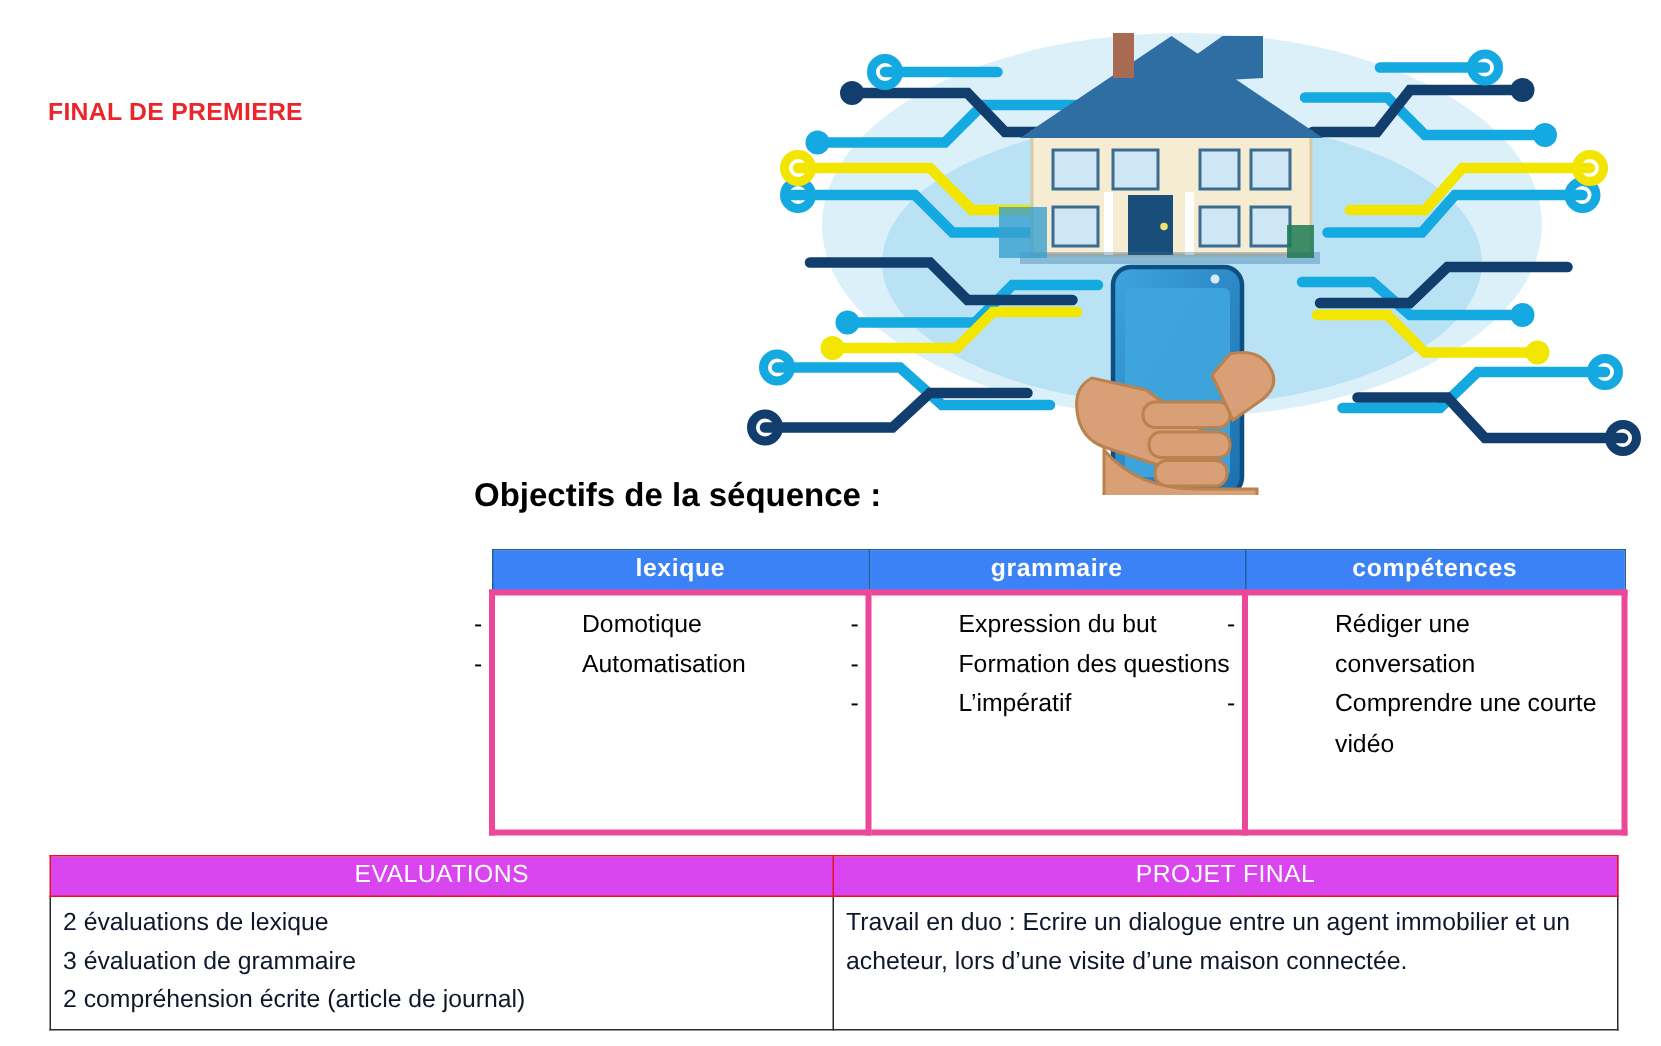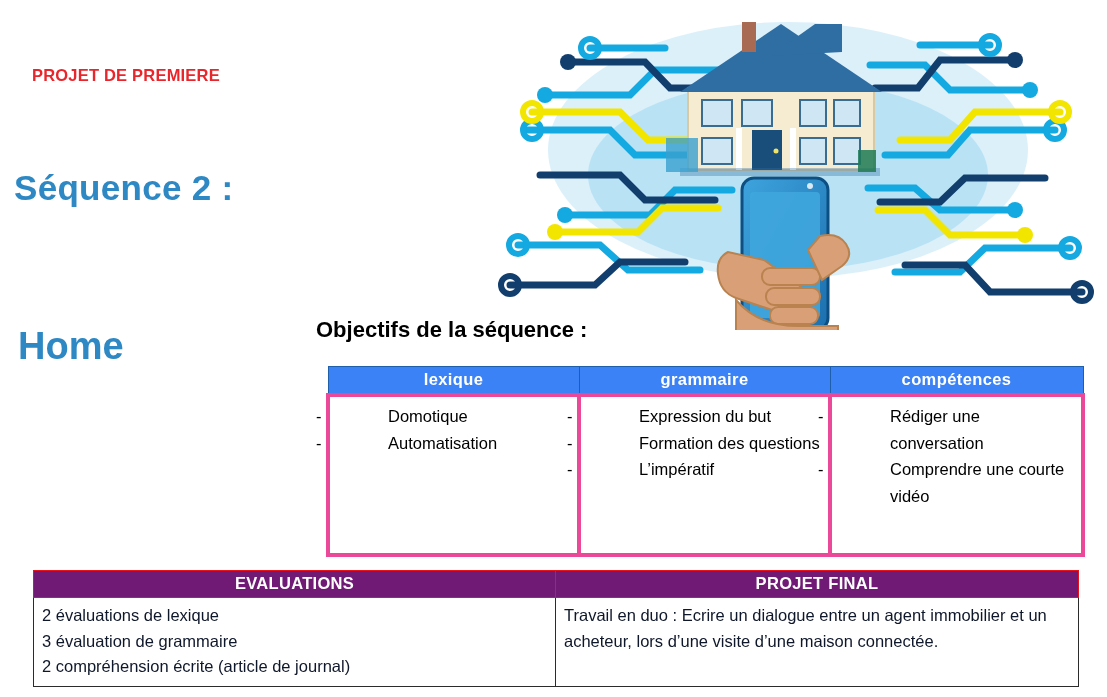--- a/index.html
+++ b/index.html
@@ -121,46 +121,44 @@
   
   .eval-table {
     position: absolute;
     left: 33px;
     top: 570px;
     width: 1043px;
     border-collapse: collapse;
     table-layout: fixed;
   }
   .eval-table th {
-    background: #701a75;
+    background: #d946ef;
     color: #ffffff;
     font-size: 16.5px;
-    font-weight: bold;
+    font-weight: normal;
     text-align: center;
     padding: 3px 0 4px 0;
     border: 1px solid #e8121a;
     letter-spacing: 0.3px;
   }
   .eval-table td {
     border: 1px solid #2b2b2b;
     vertical-align: top;
     padding: 5px 8px 6px 8px;
     font-size: 16.5px;
     color: #0f172a;
     line-height: 1.55;
   }
   .eval-lines p { margin: 0; }
 </style>
 </head>
 <body>
 
 <div class="left-col">
-  <div class="classe-label">PROJET DE PREMIERE</div>
-  <div class="seq-title">Séquence 2 :</div>
-  <div class="home-word">Home</div>
+  <div class="classe-label">FINAL DE PREMIERE</div>
 </div>
 
 <div class="hero">
   <svg width="637" height="330" viewBox="0 0 637 330" xmlns="http://www.w3.org/2000/svg">
     <defs>
       <linearGradient id="gblue" x1="0" y1="0" x2="0" y2="1">
         <stop offset="0%" stop-color="#5bc6ef"></stop>
         <stop offset="100%" stop-color="#1f8fcc"></stop>
       </linearGradient>
       <linearGradient id="gphone" x1="0" y1="0" x2="1" y2="1">

